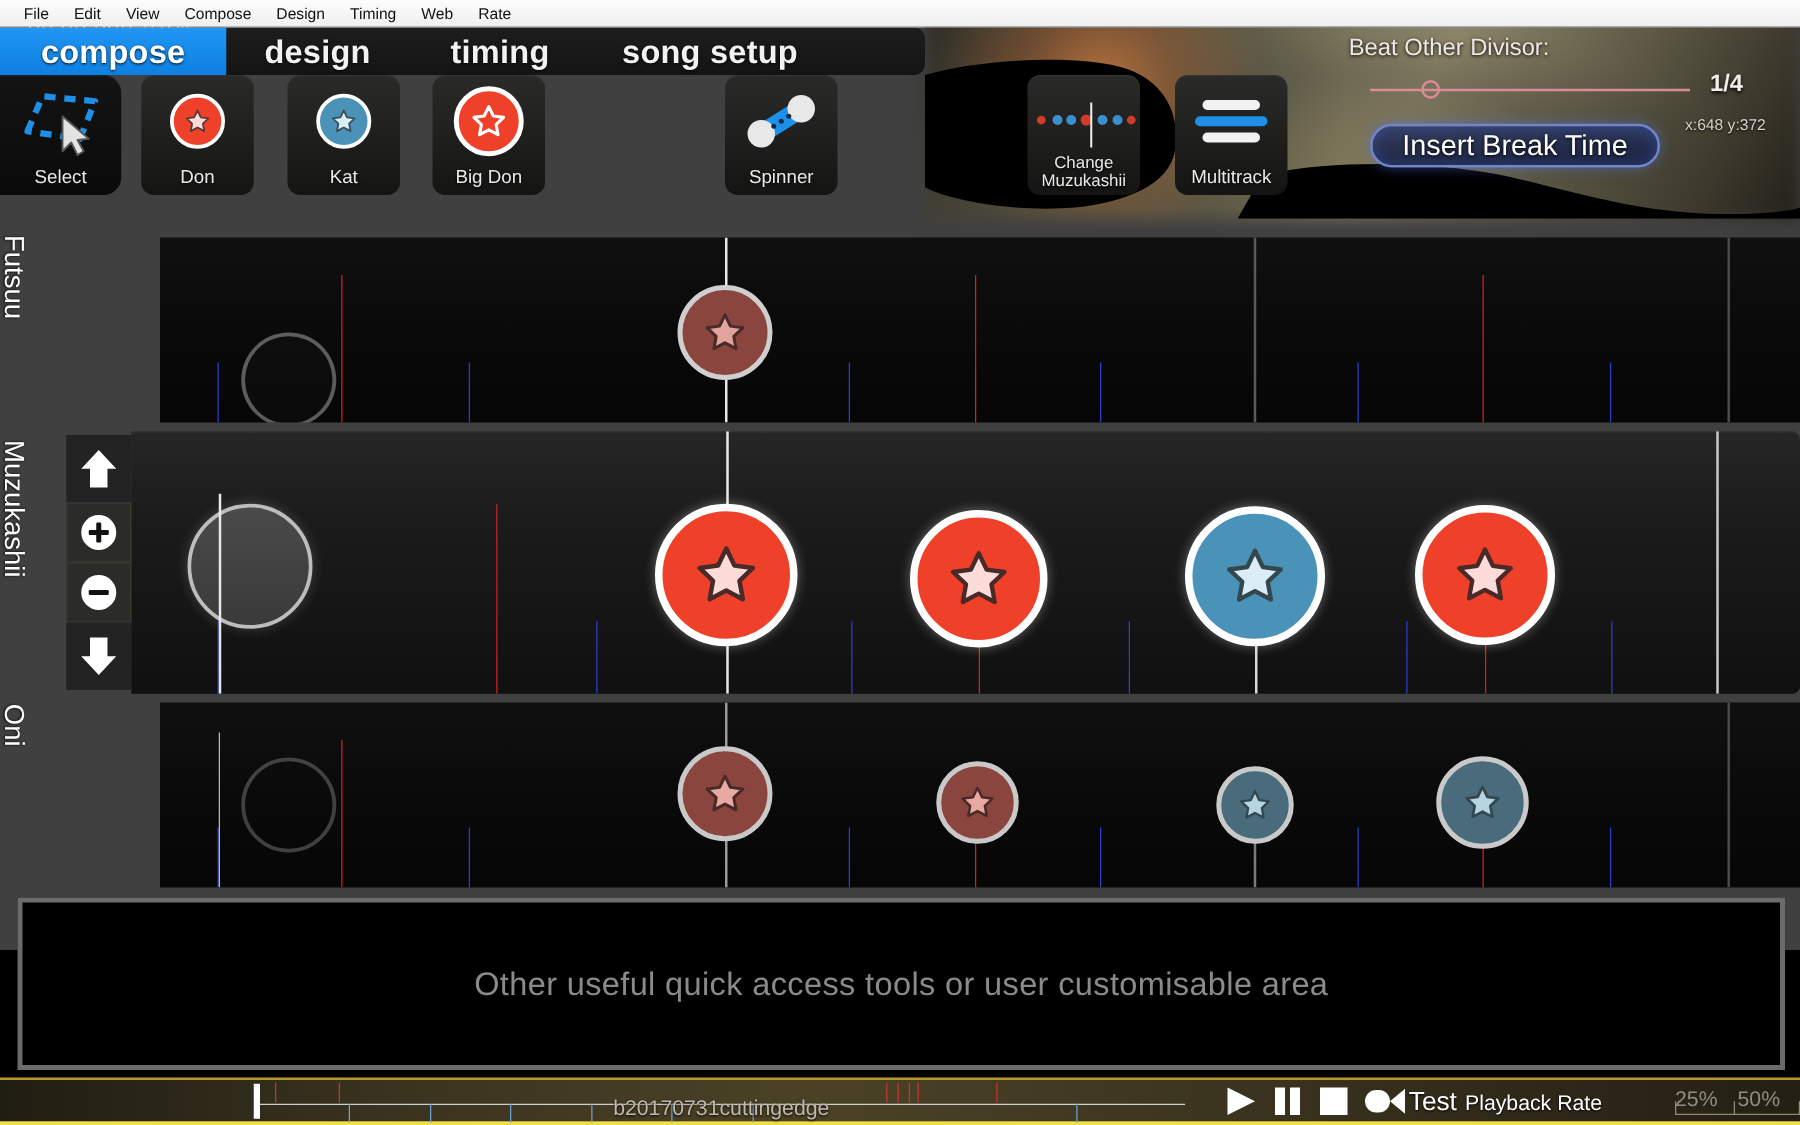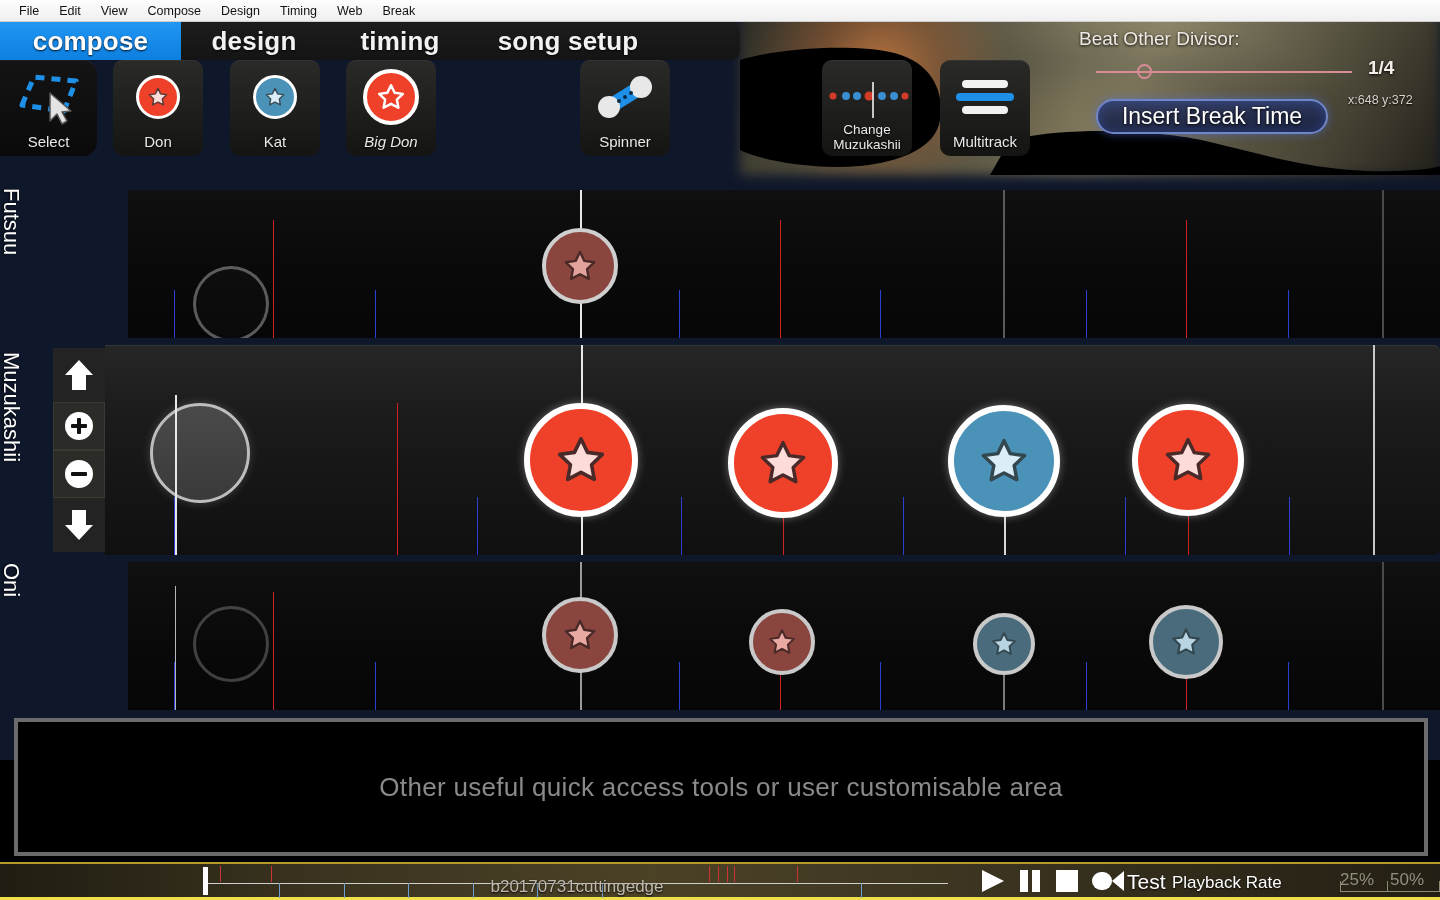--- a/index.html
+++ b/index.html
@@ -2,21 +2,21 @@
 <html><head>
 <meta charset="utf-8">
 <style>
   * { box-sizing: border-box; margin: 0; padding: 0; }
   html, body {
     width: 1440px; height: 900px;
     background: #000;
     font-family: "Liberation Sans", sans-serif;
     overflow: hidden;
   }
-  #app { position: relative; width: 1440px; height: 760px; background:#0f172a; }
+  #app { position: relative; width: 1440px; height: 760px; background:#404040; }
 
   
   .backdrop {
     position: absolute; left: 740px; top: 0; width: 700px; height: 175px;
     background:
       radial-gradient(circle at 140px 70px, rgba(200,120,60,.85) 0, rgba(150,85,45,.55) 60px, rgba(60,55,45,.25) 130px, rgba(0,0,0,0) 200px),
       radial-gradient(ellipse at 330px 120px, rgba(120,110,80,.55) 0, rgba(40,40,35,.2) 180px, rgba(0,0,0,0) 300px),
       linear-gradient(120deg, #2b2a22 0%, #6d6a52 35%, #8c8569 55%, #55513f 78%, #221f19 100%);
     filter: blur(6px);
   }
@@ -218,21 +218,21 @@
   </svg>
 
   <div class="menubar">
     <div class="mi">File</div>
     <div class="mi">Edit</div>
     <div class="mi">View</div>
     <div class="mi">Compose</div>
     <div class="mi">Design</div>
     <div class="mi">Timing</div>
     <div class="mi">Web</div>
-    <div class="mi">Break</div>
+    <div class="mi">Rate</div>
   </div>
 
   <div class="tabstrip">
     <div class="tab active">compose</div>
     <div class="tab" style="width:146px">design</div>
     <div class="tab" style="width:146px">timing</div>
     <div class="tab" style="width:190px">song setup</div>
   </div>
 
   <div class="toolbar">
@@ -262,21 +262,21 @@
       <div class="tool-icon">
         <div class="nc kat nc-ring" style="width:44px;height:44px;border-width:3px;">
           <svg width="22" height="22" viewBox="0 0 24 24">
               <path d="M12 2.6l2.9 6 6.6.9-4.8 4.6 1.2 6.5L12 17.5 6.1 20.6l1.2-6.5L2.5 9.5l6.6-.9z" fill="#dbeef7" stroke="#3a4f5a" stroke-width="1.6" stroke-linejoin="round"></path>
             </svg>
         </div>
       </div>
       <div class="tool-label">Kat</div>
     </div>
 
-    <div class="tool" style="left:346px;font-style:italic;">
+    <div class="tool" style="left:346px;">
       <div class="tool-icon">
         <div class="nc don nc-ring" style="width:56px;height:56px;border-width:4px;">
           <svg width="30" height="30" viewBox="0 0 24 24">
               <path d="M12 2.6l2.9 6 6.6.9-4.8 4.6 1.2 6.5L12 17.5 6.1 20.6l1.2-6.5L2.5 9.5l6.6-.9z" fill="none" stroke="#ffffff" stroke-width="2" stroke-linejoin="round"></path>
             </svg>
         </div>
       </div>
       <div class="tool-label">Big Don</div>
     </div>
 

